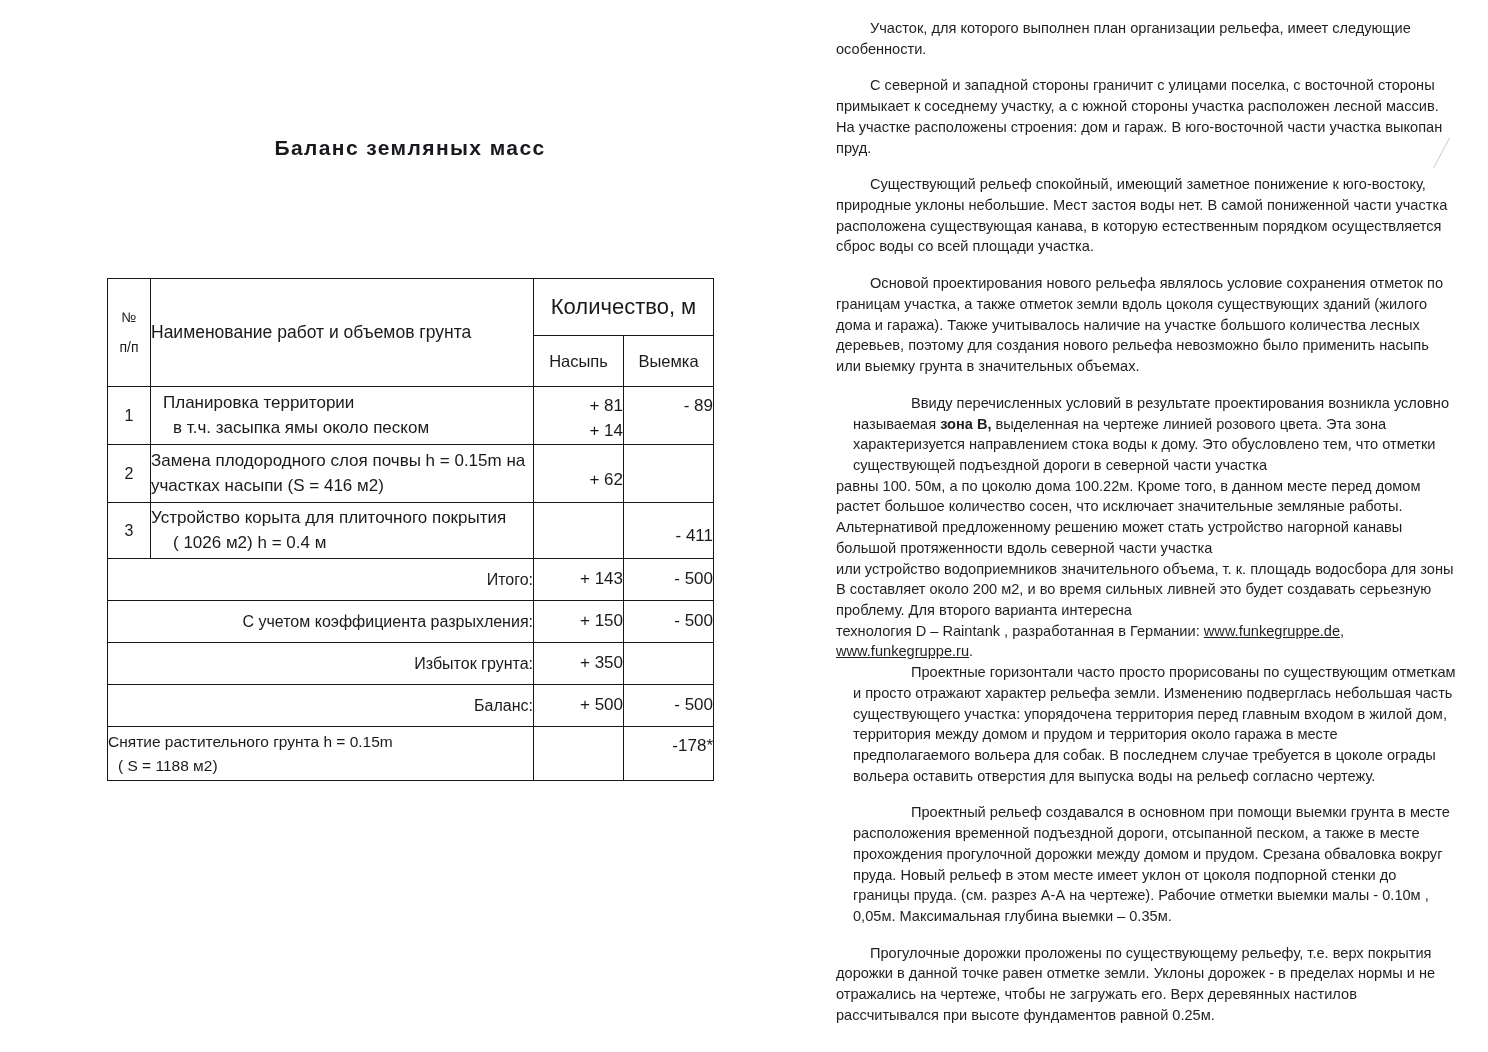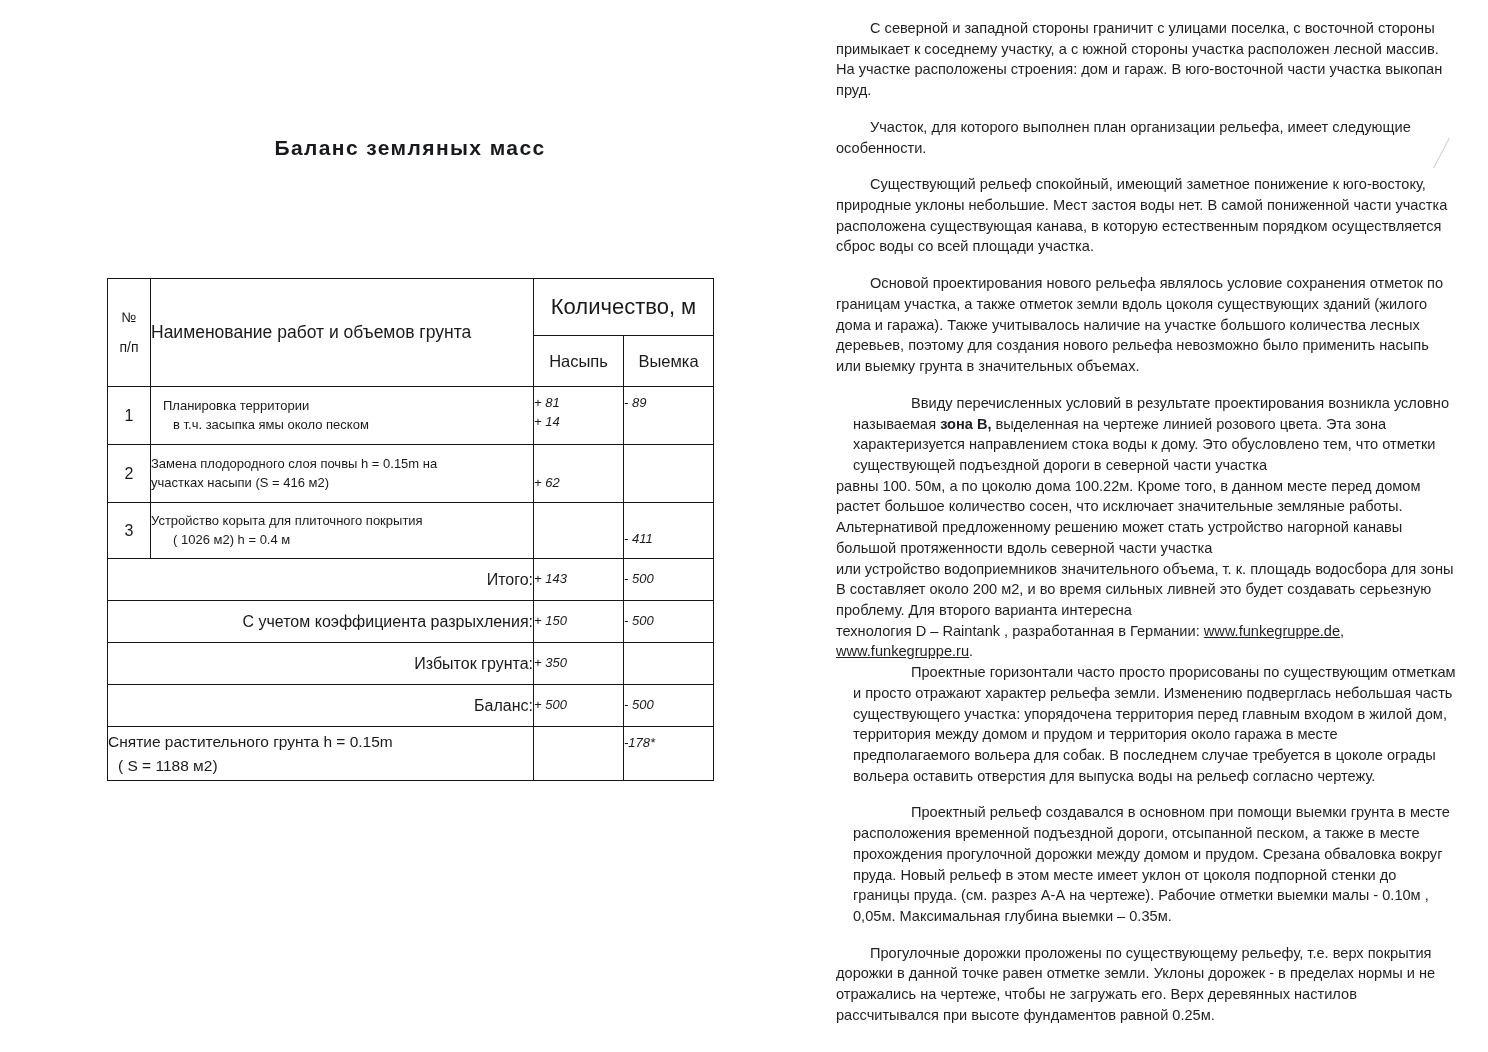--- a/index.html
+++ b/index.html
@@ -80,33 +80,32 @@
     height: 50px;
   }
 
   .cell-num {
     text-align: center;
     font-size: 16px;
     vertical-align: top;
     padding-top: 8px;
   }
   .cell-name {
-    font-size: 13px;
+    font-size: 17px;
     padding: 7px 6px 7px 12px;
     line-height: 1.45;
     vertical-align: top;
   }
   .cell-name .indent { display: block; padding-left: 22px; }
   .cell-name .indent2 { display: block; padding-left: 12px; }
   .cell-val {
-    text-align: left;
-    font-size: 13px;
+    text-align: right;
+    font-size: 17px;
     line-height: 1.45;
     white-space: pre-line;
-    font-style: italic;
   }
   .cell-val.top { vertical-align: top; padding-top: 7px; }
   .cell-val.bottom { vertical-align: bottom; padding-bottom: 9px; }
 
   .row-r1 { height: 58px; }
   .row-r2 { height: 58px; }
   .row-r3 { height: 56px; }
   .row-sum { height: 42px; }
   .row-last { height: 54px; }
 
@@ -255,22 +254,22 @@
           <td class="cell-val"></td>
           <td class="cell-val top">-178*</td>
         </tr>
       </tbody>
     </table>
   </div>
 
   <div class="right-col">
 
 
+    <p class="para indent">Участок, для которого выполнен план организации рельефа, имеет следующие особенности.</p>
     <p class="para indent">С  северной и западной стороны граничит с улицами поселка, с восточной  стороны примыкает к соседнему участку, а с южной стороны участка расположен лесной массив. На участке расположены строения: дом и гараж. В юго-восточной части участка выкопан пруд.</p>
-    <p class="para indent">Участок, для которого выполнен план организации рельефа, имеет следующие особенности.</p>
     <p class="para indent">Существующий рельеф спокойный, имеющий заметное понижение к юго-востоку, природные уклоны небольшие. Мест застоя воды нет. В самой пониженной части участка расположена существующая канава, в которую естественным порядком  осуществляется сброс воды со всей площади участка.</p>
     <p class="para indent">Основой проектирования нового рельефа являлось условие сохранения отметок по границам участка, а также отметок земли вдоль цоколя существующих зданий (жилого дома и гаража). Также учитывалось наличие на участке большого количества лесных деревьев, поэтому для создания нового рельефа невозможно было применить насыпь или выемку грунта в значительных объемах.</p>
 
     <p class="para indent-lg tight"><span>Ввиду перечисленных условий в результате проектирования возникла условно называемая </span><b>зона В,</b><span> выделенная на чертеже линией розового  цвета. Эта зона характеризуется направлением стока воды к дому.  Это обусловлено тем, что  отметки существующей подъездной дороги в северной части  участка</span></p>
     <p class="para tight"> равны 100. 50м, а по цоколю дома 100.22м. Кроме того,  в данном месте перед домом растет большое количество сосен, что исключает значительные земляные работы. Альтернативой предложенному решению может стать устройство нагорной канавы большой протяженности вдоль северной части участка</p>
     <p class="para tight">или устройство водоприемников значительного объема, т. к. площадь водосбора для зоны В составляет около 200 м2, и во время сильных ливней это будет создавать серьезную проблему. Для второго варианта интересна</p>
     <p class="para tight"><span>технология D – Raintank , разработанная в Германии: </span><u>www.funkegruppe.de</u><span>,</span> <u>www.funkegruppe.ru</u><span>.</span></p>
 
     <p class="para indent-lg">Проектные горизонтали часто просто  прорисованы по существующим отметкам и просто отражают характер  рельефа земли. Изменению подверглась небольшая часть существующего участка: упорядочена территория перед главным входом в жилой дом, территория между домом и прудом и территория  около гаража в месте предполагаемого вольера для собак. В последнем случае требуется в цоколе ограды вольера оставить отверстия для выпуска воды на рельеф согласно чертежу.</p>
     <p class="para indent-lg">Проектный рельеф создавался в основном при помощи выемки грунта в месте расположения временной подъездной дороги, отсыпанной песком, а также в месте прохождения прогулочной дорожки между домом и прудом. Срезана обваловка вокруг пруда. Новый рельеф в этом месте имеет уклон от цоколя подпорной стенки до границы пруда. (см. разрез А-А на чертеже). Рабочие отметки  выемки малы  - 0.10м , 0,05м. Максимальная глубина выемки – 0.35м.</p>

